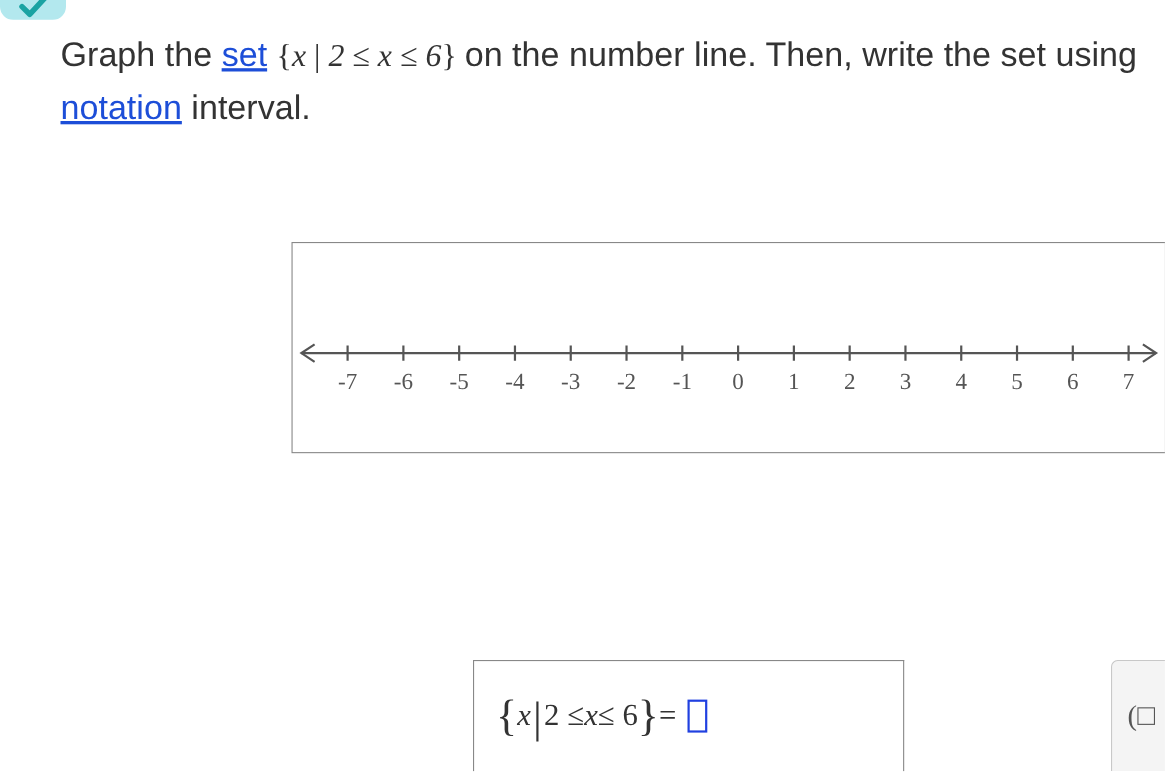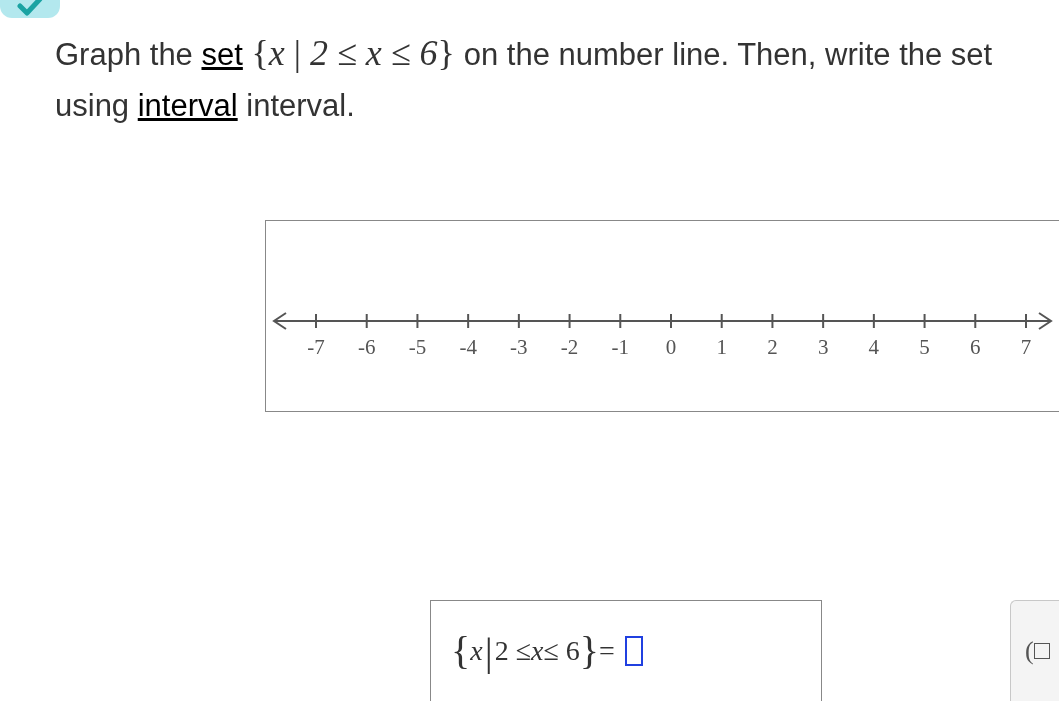--- a/index.html
+++ b/index.html
@@ -31,27 +31,27 @@
   .question {
     position: absolute;
     left: 55px;
     top: 26px;
     right: 0;
     font-size: 31px;
     line-height: 1.55;
     color: #333;
   }
   .link {
-    color: #000000;
+    color: #1d4ed8;
     text-decoration: underline;
     margin-top: 37px;
   }
   .mathexpr {
     font-family: "Times New Roman", Times, serif;
-    font-size: 36px;
+    font-size: 29px;
   }
   .mathexpr .var { font-style: italic; }
   .numline-box {
     position: absolute;
     left: 265px;
     top: 220px;
     width: 793px;
     height: 190px;
     border: 1px solid #888;
     background: #fff;
@@ -136,21 +136,21 @@
 <div class="checkmark-tab">
   <svg width="28" height="18" viewBox="0 0 28 18">
     <polyline points="4,6 11,13 24,-1" fill="none" stroke="#1aa3a3" stroke-width="5" stroke-linecap="round" stroke-linejoin="round"></polyline>
   </svg>
 </div>
 
 <div class="question">
   <span>Graph the </span><a class="link" href="#">set</a>
   <span class="mathexpr">
     <span>{</span><span class="var">x</span><span> | </span><span class="var">2 ≤ x ≤ 6</span><span>}</span>
-  </span><span> on the number line. Then, write the set using </span><a class="link" href="#">interval</a><span> interval.</span>
+  </span><span> on the number line. Then, write the set using </span><a class="link" href="#">notation</a><span> interval.</span>
 </div>
 
 <div class="numline-box">
   <svg class="numline-svg" viewBox="0 0 793 120">
 
     <line x1="8" y1="45" x2="785" y2="45" stroke="#555" stroke-width="2"></line>
 
     <polyline points="20,37 8,45 20,53" fill="none" stroke="#555" stroke-width="2"></polyline>
 
     <polyline points="773,37 785,45 773,53" fill="none" stroke="#555" stroke-width="2"></polyline>

